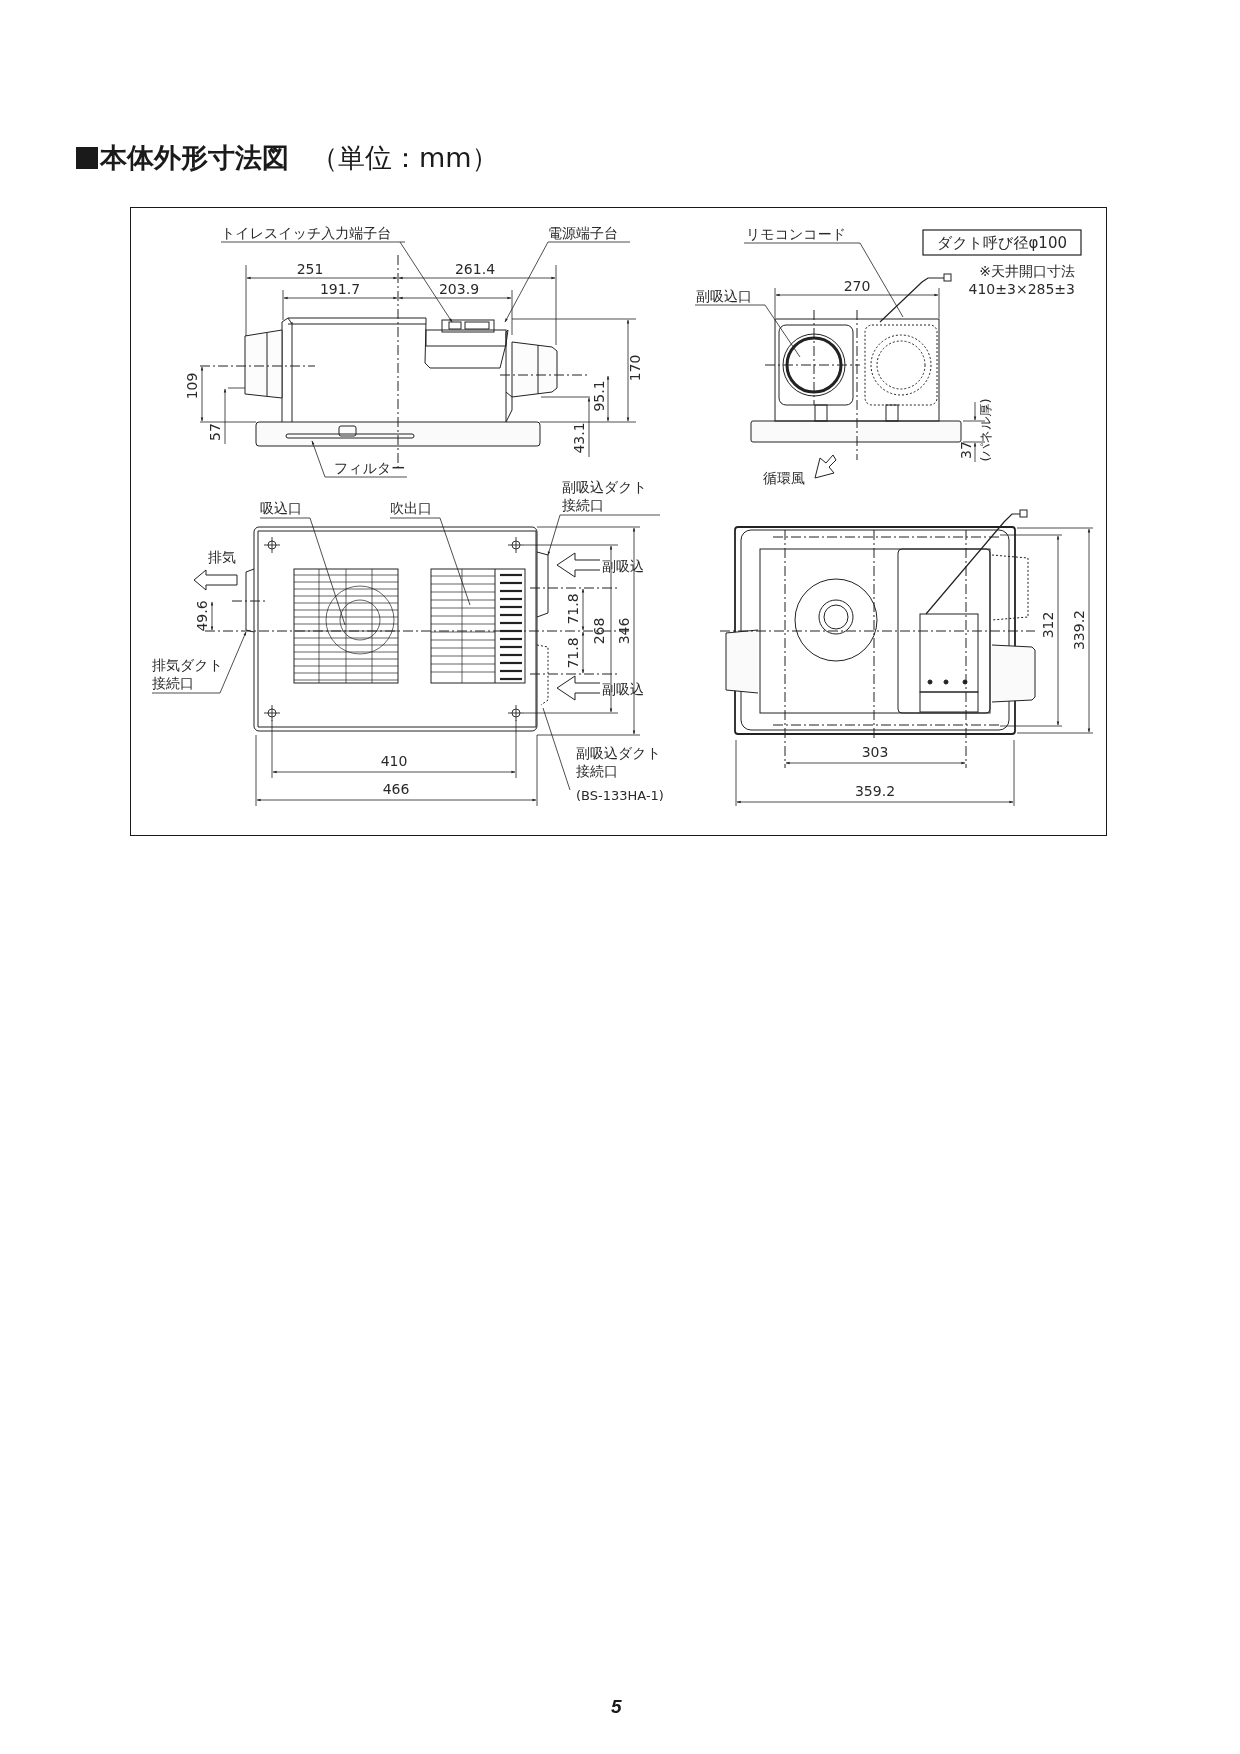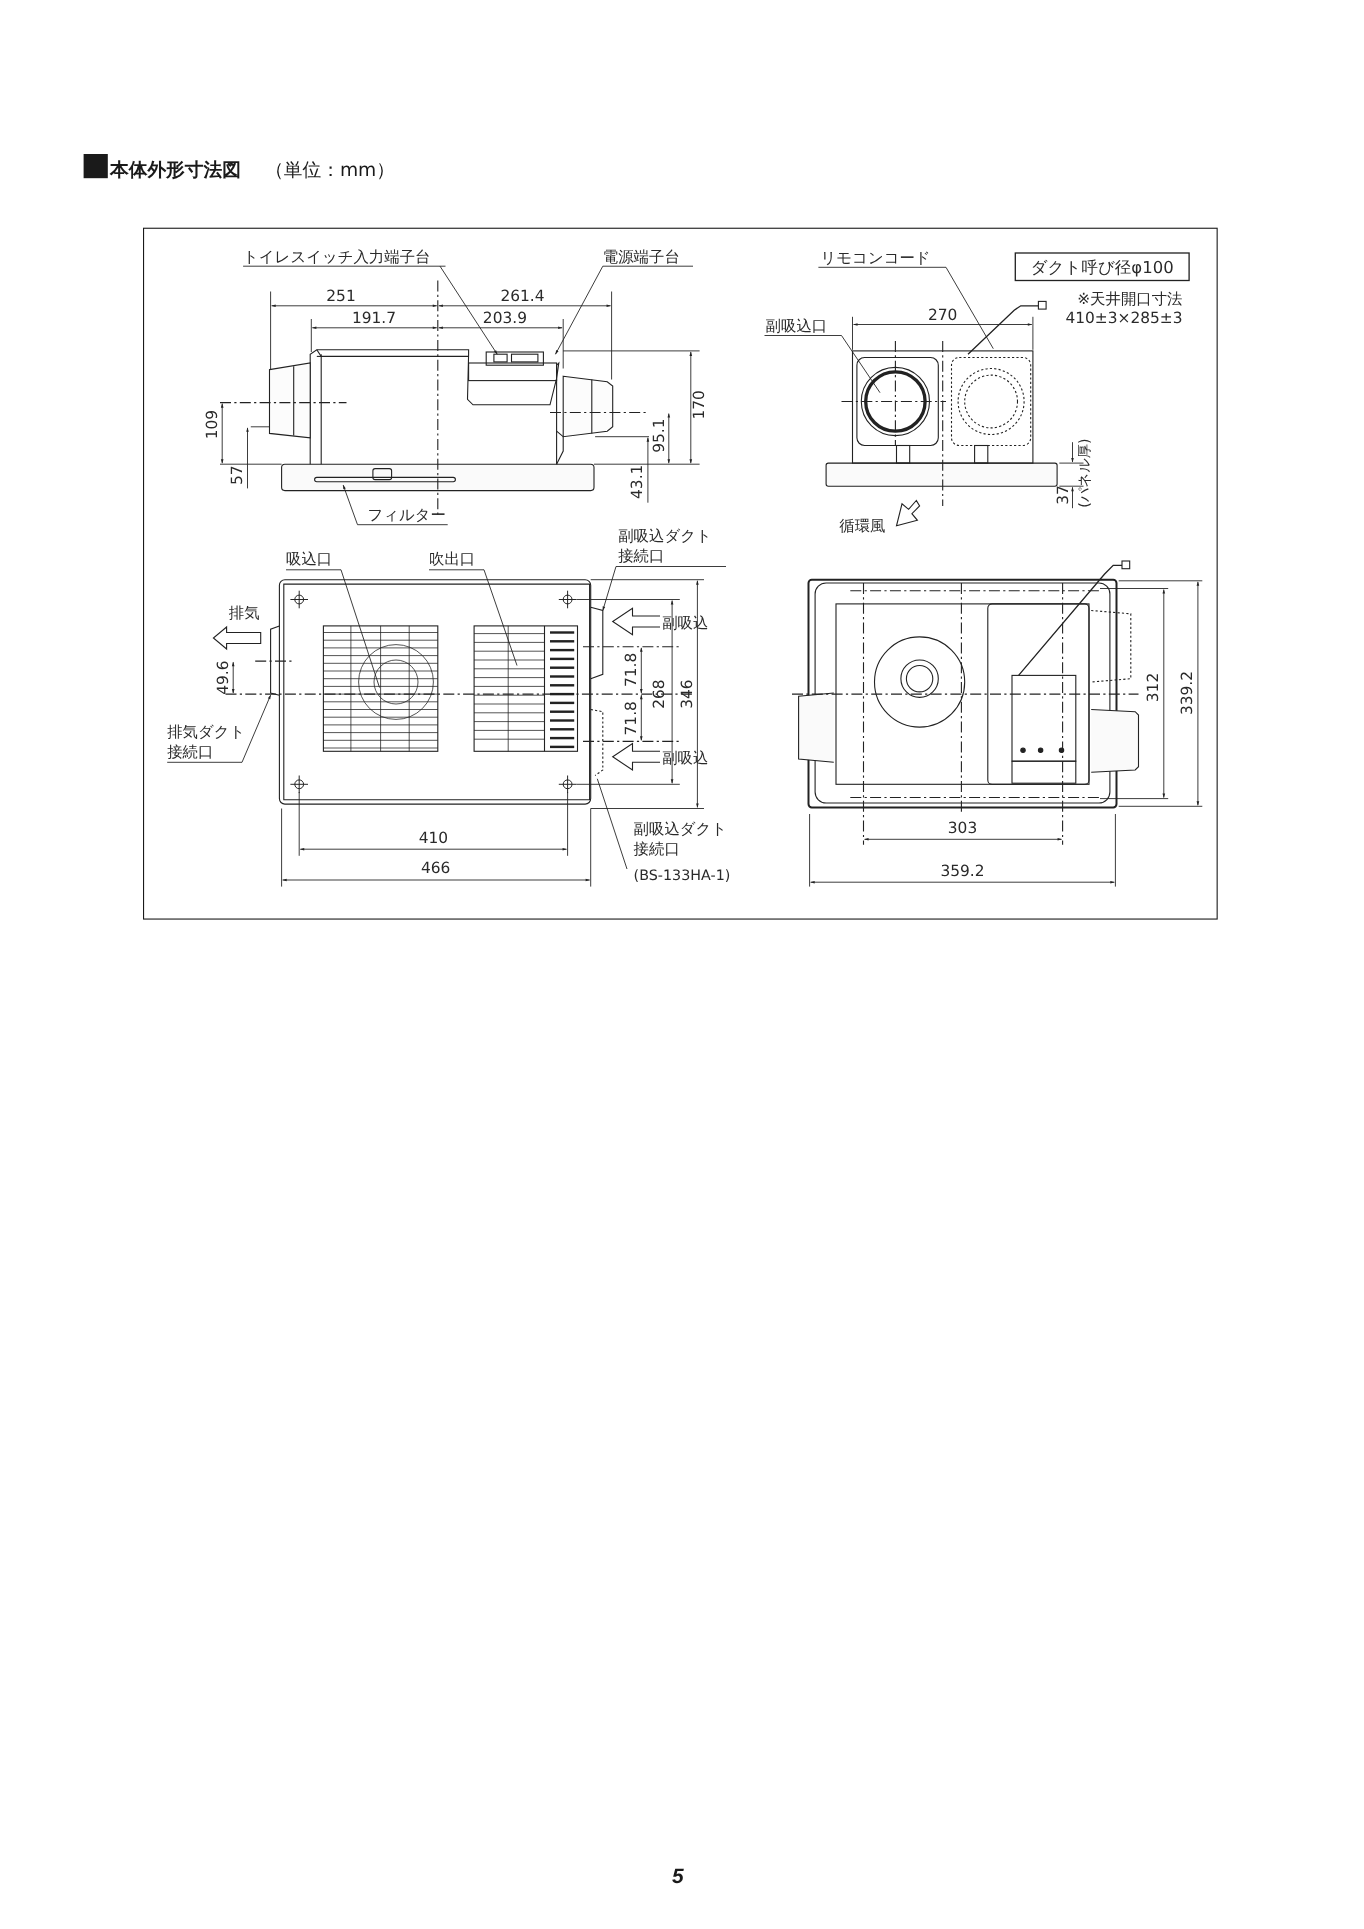--- a/index.html
+++ b/index.html
@@ -1,18 +1,18 @@
 <!DOCTYPE html>
 <html><head>
   <meta charset="utf-8">
   <style>
     html, body { margin: 0; padding: 0; background: #ffffff; }
     body { width: 1240px; height: 1754px; position: relative; overflow: hidden;
            font-family: "DejaVu Sans", "Liberation Sans", sans-serif; color: #1a1a1a; }
-    .title { position: absolute; left: 76px; top: 140px; font-size: 17px; font-weight: bold; letter-spacing: 0px; white-space: nowrap; }
+    .title { position: absolute; left: 76px; top: 140px; font-size: 27px; font-weight: bold; letter-spacing: 0px; white-space: nowrap; }
     .title .sq { display: inline-block; width: 22px; height: 22px; background: #1a1a1a; vertical-align: -2px; margin-right: 2px; }
     .title .unit { font-weight: normal; margin-left: 22px; }
     .frame { position: absolute; left: 130px; top: 207px; width: 977px; height: 629px; border: 1.6px solid #1a1a1a; box-sizing: border-box; }
     svg.drawing { position: absolute; left: 0; top: 0; }
     svg text { font-family: "DejaVu Sans", "Liberation Sans", sans-serif; fill: #2a2a2a; }
     .page-num { position: absolute; left: 611px; top: 1696px; font-size: 19px; font-weight: bold; font-style: italic; font-family: "Liberation Sans", sans-serif; }
   </style>
 </head>
 <body>
 

